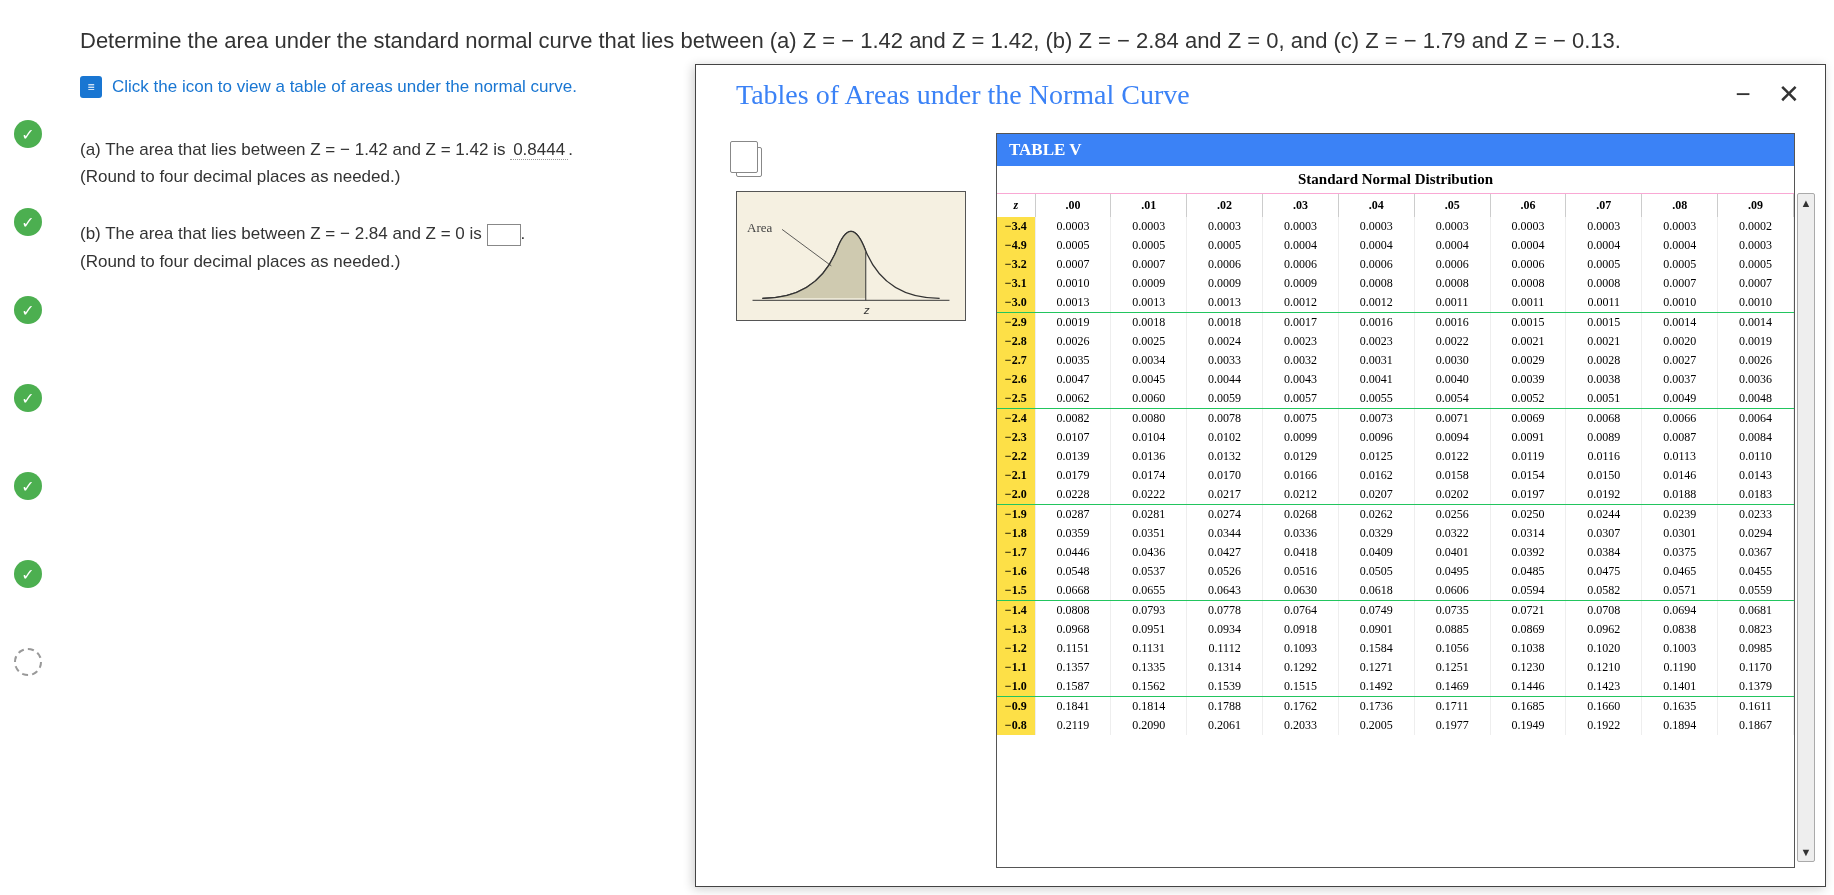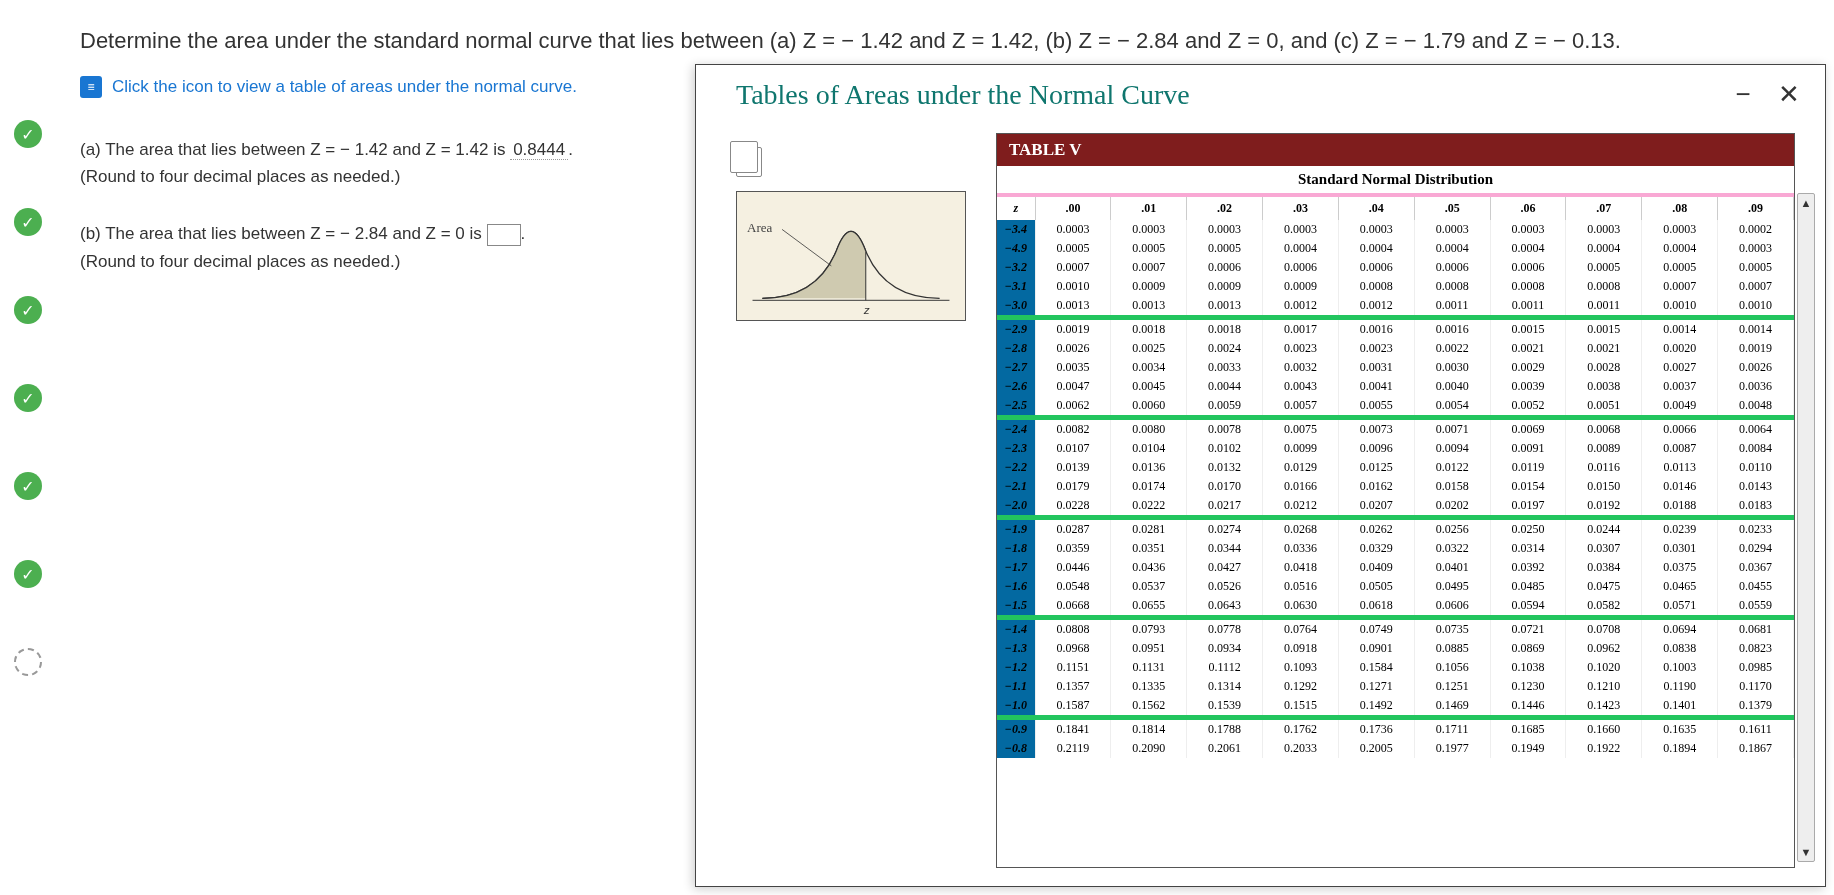--- a/index.html
+++ b/index.html
@@ -10,40 +10,40 @@
 .content { padding: 28px 60px 10px 80px; }
 .question { font-size: 22px; color: #333; margin-bottom: 22px; }
 .link-row { display: flex; align-items: center; font-size: 17px; color: #1976d2; margin-bottom: 38px; }
 .link-icon { width: 22px; height: 22px; background: #1976d2; border-radius: 3px; margin-right: 10px; display: flex; align-items: center; justify-content: center; color: #fff; font-size: 12px; }
 .answers { font-size: 17px; color: #333; }
 .ans-block { margin-bottom: 30px; line-height: 1.6; }
 .ans-val { border-bottom: 1.5px dotted #999; padding: 0 3px; }
 .ans-box { display: inline-block; width: 34px; height: 22px; border: 1px solid #888; vertical-align: middle; background: #fff; }
 .modal { position: absolute; left: 695px; top: 64px; right: 8px; bottom: 8px; background: #fff; border: 1px solid #444; box-shadow: -2px 2px 10px rgba(0,0,0,0.2); }
 .modal-header { display: flex; justify-content: space-between; align-items: flex-start; padding: 14px 22px 8px 40px; }
-.modal-title { font-family: Georgia, serif; font-size: 28px; color: #0f766e; }
+.modal-title { font-family: Georgia, serif; font-size: 28px; color: #3b82f6; }
 .modal-ctrl { display: flex; gap: 18px; }
 .modal-btn { font-size: 26px; color: #333; cursor: pointer; width: 28px; text-align: center; }
 .modal-body { display: flex; padding: 14px 30px 0 40px; gap: 20px; position: relative; height: calc(100% - 72px); }
 .left-panel { width: 240px; flex-shrink: 0; padding-top: 14px; }
 .copy-icon { width: 26px; height: 30px; border: 1.5px solid #888; position: relative; margin-bottom: 14px; border-radius: 2px; }
 .copy-icon::after { content: ""; position: absolute; width: 26px; height: 30px; border: 1.5px solid #888; left: -7px; top: -7px; background: #fff; border-radius: 2px; }
 .curve-box { width: 230px; height: 130px; border: 1px solid #555; position: relative; background: #f5f0e1; }
 .area-label { font-family: Georgia, serif; color: #444; font-size: 13px; position: absolute; left: 10px; top: 28px; }
 .curve-svg { position: absolute; left: 0; top: 0; width: 100%; height: 100%; }
 .table-panel { flex: 1; border: 1px solid #555; overflow: hidden; display: flex; flex-direction: column; }
-.table-hdr { background: #7f1d1d; color: #fff; font-family: Georgia, serif; font-weight: bold; font-size: 17px; padding: 6px 12px; }
-.table-sub { text-align: center; font-family: Georgia, serif; font-weight: bold; font-size: 15px; padding: 5px 0; border-bottom: 4px solid #f9a8d4; }
+.table-hdr { background: #3b82f6; color: #fff; font-family: Georgia, serif; font-weight: bold; font-size: 17px; padding: 6px 12px; }
+.table-sub { text-align: center; font-family: Georgia, serif; font-weight: bold; font-size: 15px; padding: 5px 0; border-bottom: 1px solid #f9a8d4; }
 .table-wrap { overflow: hidden; flex: 1; }
 table { border-collapse: collapse; width: 100%; font-family: Georgia, serif; font-size: 12px; }
 th { font-weight: bold; padding: 4px 2px; text-align: center; border-right: 1px solid #ccc; }
 th.z { font-style: italic; width: 38px; }
 td { padding: 2px 1px; text-align: center; border-right: 1px solid #eee; }
-td.z { font-weight: bold; background: #0369a1; font-style: italic; }
-tbody tr.group-end td { border-bottom: 5px solid #22c55e; margin-left: 16px; }
+td.z { font-weight: bold; background: #fde047; }
+tbody tr.group-end td { border-bottom: 1px solid #22c55e; margin-left: 16px; }
 .scroll-right { position: absolute; right: 10px; top: 74px; bottom: 6px; width: 18px; background: #eee; border: 1px solid #aaa; border-radius: 2px; }
 .scroll-up, .scroll-dn { height: 18px; display: flex; align-items: center; justify-content: center; font-size: 11px; color: #333; }
 .scroll-dn { position: absolute; bottom: 0; width: 100%; }
 </style>
 </head>
 <body>
 
 <div class="left-badges">
   <div class="badge">✓</div>
   <div class="badge">✓</div>

